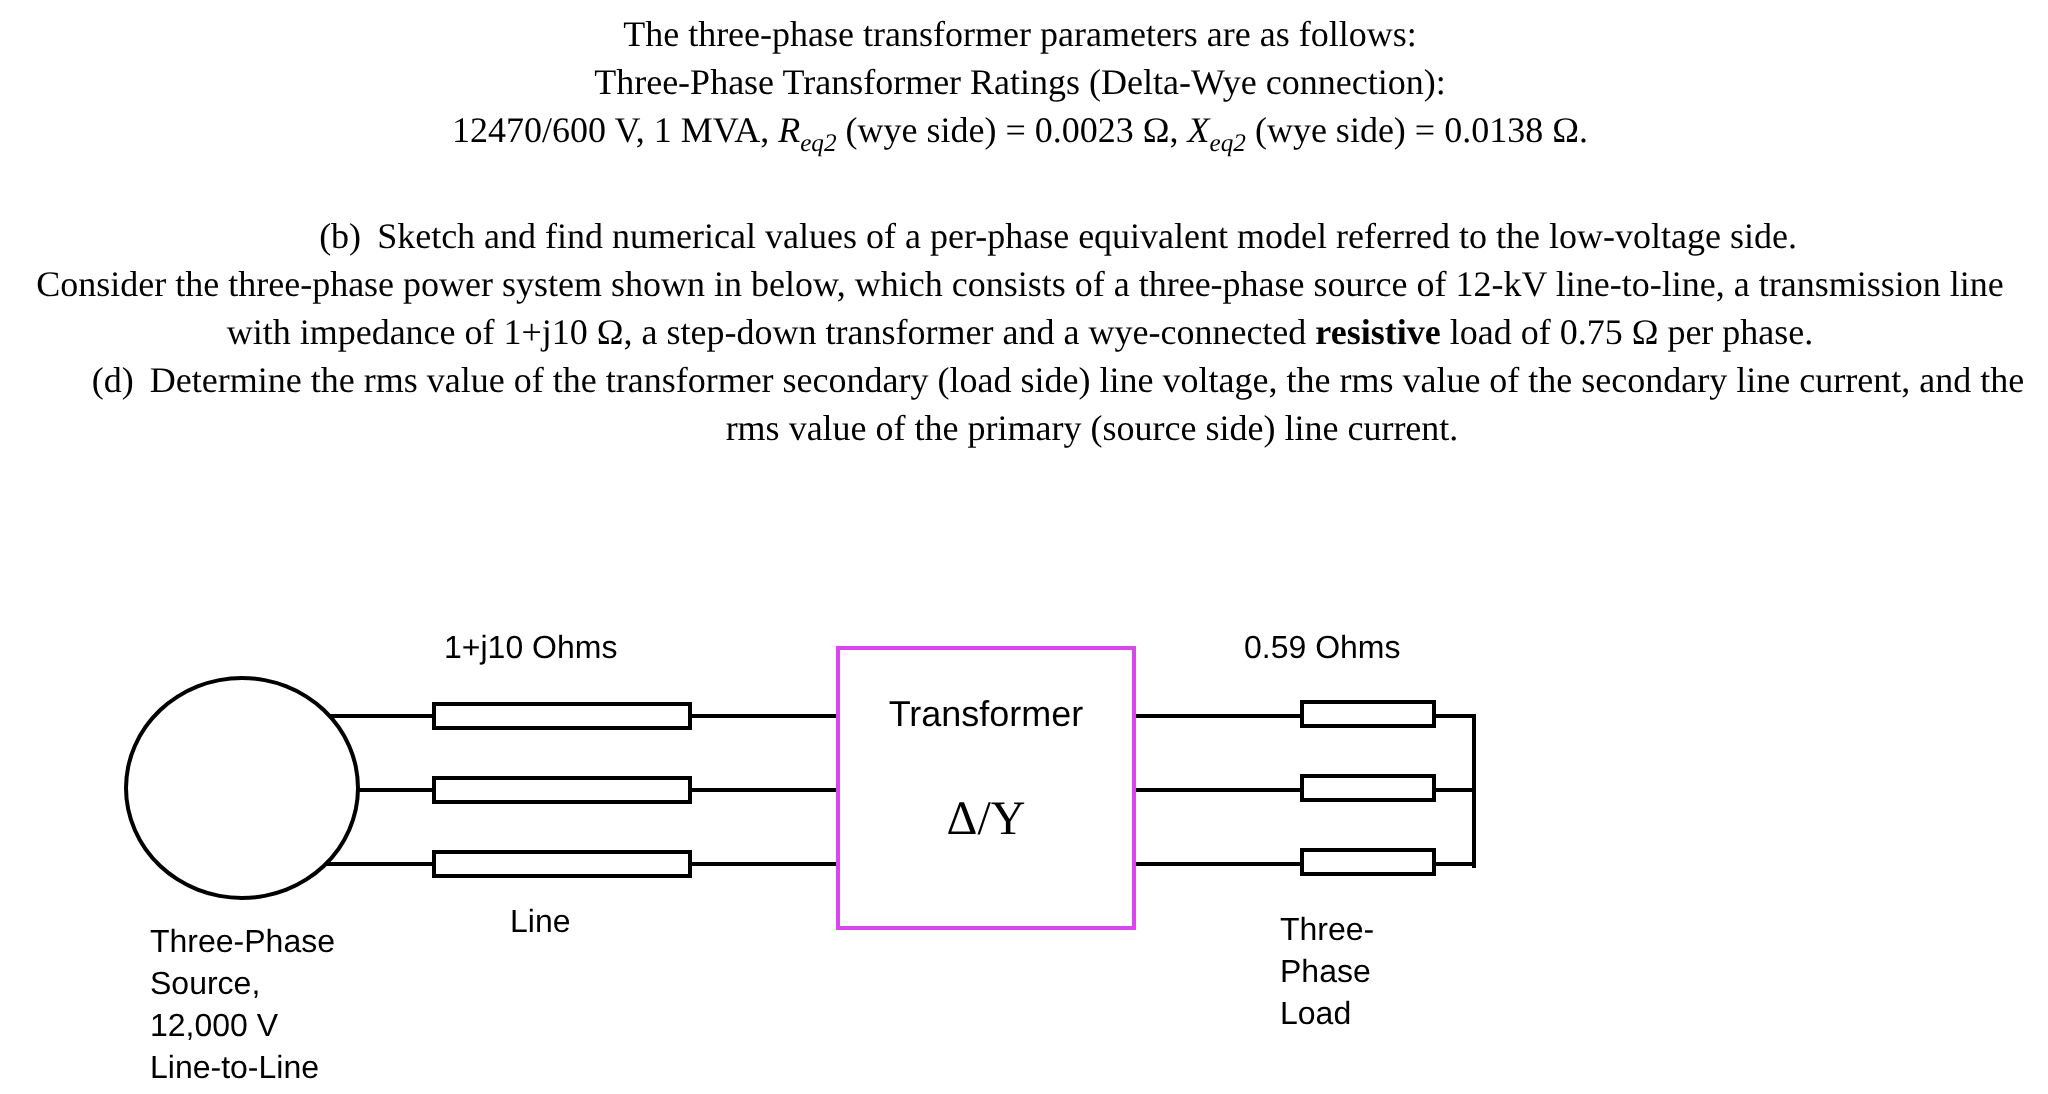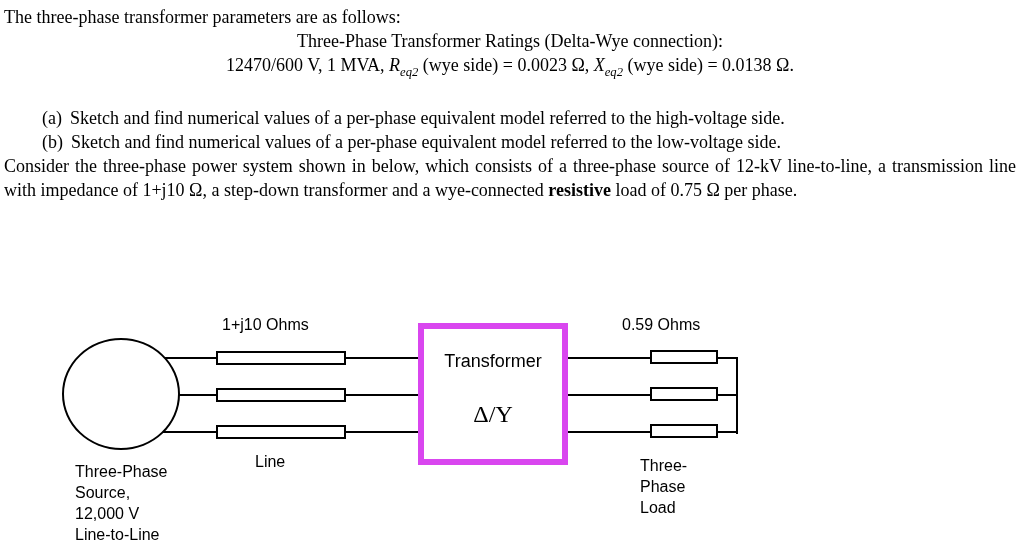--- a/index.html
+++ b/index.html
@@ -6,21 +6,21 @@
   html, body { margin: 0; padding: 0; }
   body {
     width: 1024px; height: 547px;
     background: #ffffff; color: #000000;
     font-family: "Liberation Serif", serif;
     font-size: 18px;
     position: relative;
     overflow: hidden;
   }
   .text-block { padding: 5px 8px 0 4px; line-height: 24px; }
-  .text-block p { margin: 0; }
+  .text-block p { margin: 0; text-align: center; }
   .center { text-align: center; }
   .var { font-style: italic; }
   sub.var { font-size: 70%; }
   .list { margin-top: 22px; }
   .list-item { padding-left: 72px; text-indent: -34px; }
   .item-label { margin-right: 8px; }
   .para { text-align: justify; }
   .item-d { margin-top: 5px; }
 
   
@@ -31,21 +31,21 @@
     background: #fff; z-index: 3;
   }
   .res-line { left: 216px; width: 130px; }
   .res-load { left: 650px; width: 68px; }
   .source-circle {
     position: absolute; left: 62px; top: 338px; width: 118px; height: 112px;
     border: 2px solid #000; border-radius: 50%; background: #fff; z-index: 2;
   }
   .transformer-box {
     position: absolute; left: 418px; top: 323px; width: 150px; height: 142px;
-    border: 6px solid #d946ef; background: #fff; z-index: 2;
+    border: 2px solid #d946ef; background: #fff; z-index: 2;
   }
   .tf-name {
     position: absolute; left: 0; top: 22px; width: 100%;
     text-align: center; font-family: "Liberation Sans", sans-serif; font-size: 18px;
   }
   .tf-conn {
     position: absolute; left: 0; top: 72px; width: 100%;
     text-align: center; font-family: "Liberation Serif", serif; font-size: 24px;
   }
   .fig-label {
@@ -56,26 +56,26 @@
 </style>
 </head>
 <body>
 
 <div class="text-block">
   <p>The three-phase transformer parameters are as follows:</p>
   <p class="center">Three-Phase Transformer Ratings (Delta-Wye connection):</p>
   <p class="center"><span>12470/600 V, 1 MVA, </span><span class="var">R</span><sub class="var">eq2</sub><span> (wye side) = 0.0023 Ω, </span><span class="var">X</span><sub class="var">eq2</sub><span> (wye side) = 0.0138 Ω.</span></p>
 
   <div class="list">
-    <p class="list-item"><span class="item-label">(a)</span><span>Sketch and find numerical values of a per-phase equivalent model referred to the high-voltage side.</span></p>
     <p class="list-item"><span class="item-label">(b)</span><span>Sketch and find numerical values of a per-phase equivalent model referred to the low-voltage side.</span></p>
   </div>
 
   <p class="para"><span>Consider the three-phase power system shown in below, which consists of a three-phase source of 12-kV line-to-line, a transmission line with impedance of 1+j10 Ω, a step-down transformer and a wye-connected </span><b>resistive</b><span> load of 0.75 Ω per phase.</span></p>
 
+  <p class="list-item item-d"><span class="item-label">(d)</span><span>Determine the rms value of the transformer secondary (load side) line voltage, the rms value of the secondary line current, and the rms value of the primary (source side) line current.</span></p>
 </div>
 
 <div class="wire" style="left:150px; top:357px; width:268px;"></div>
 <div class="wire" style="left:150px; top:394px; width:268px;"></div>
 <div class="wire" style="left:150px; top:431px; width:268px;"></div>
 
 <div class="wire" style="left:568px; top:357px; width:170px;"></div>
 <div class="wire" style="left:568px; top:394px; width:170px;"></div>
 <div class="wire" style="left:568px; top:431px; width:170px;"></div>
 

